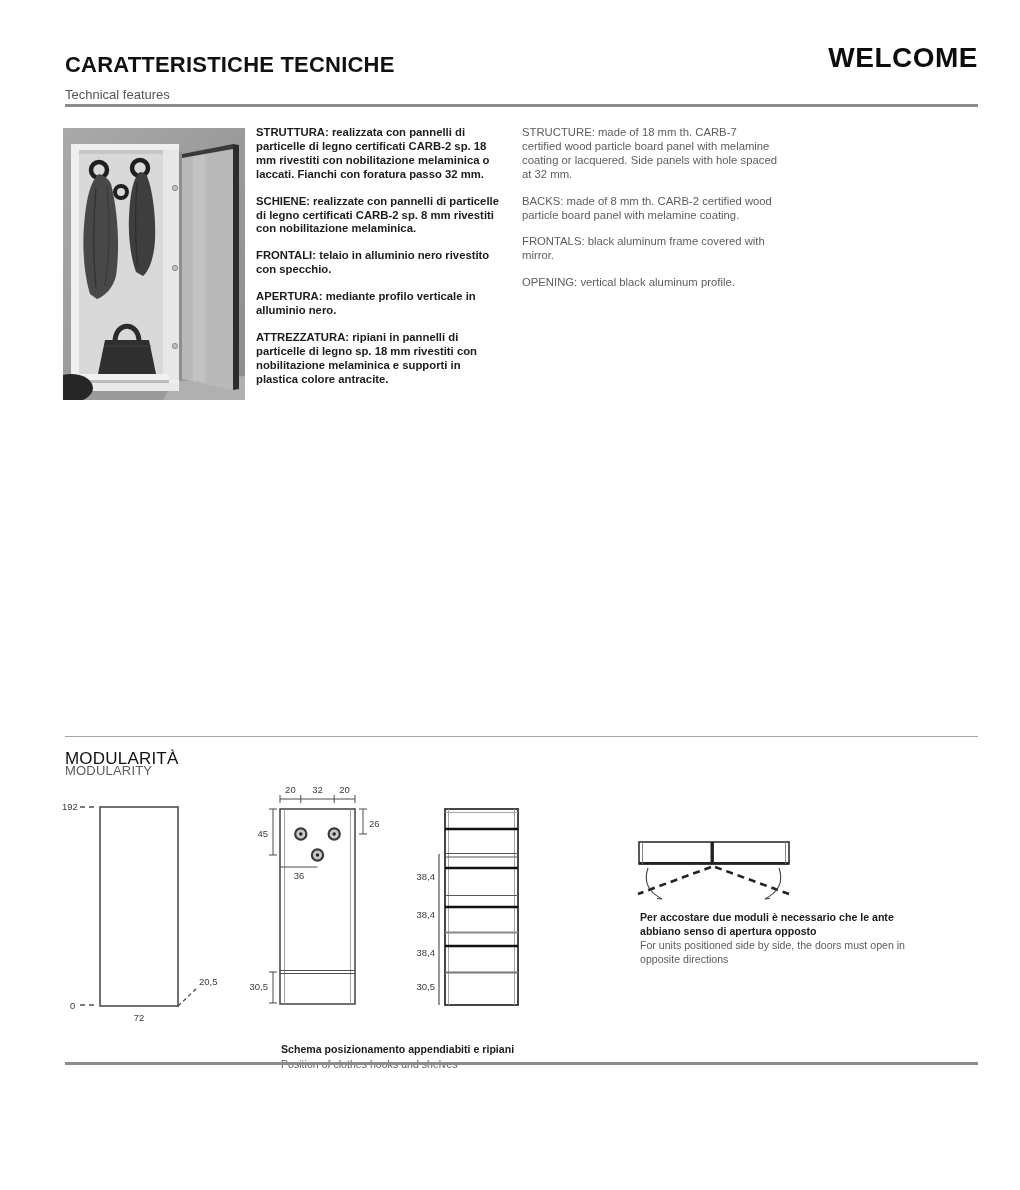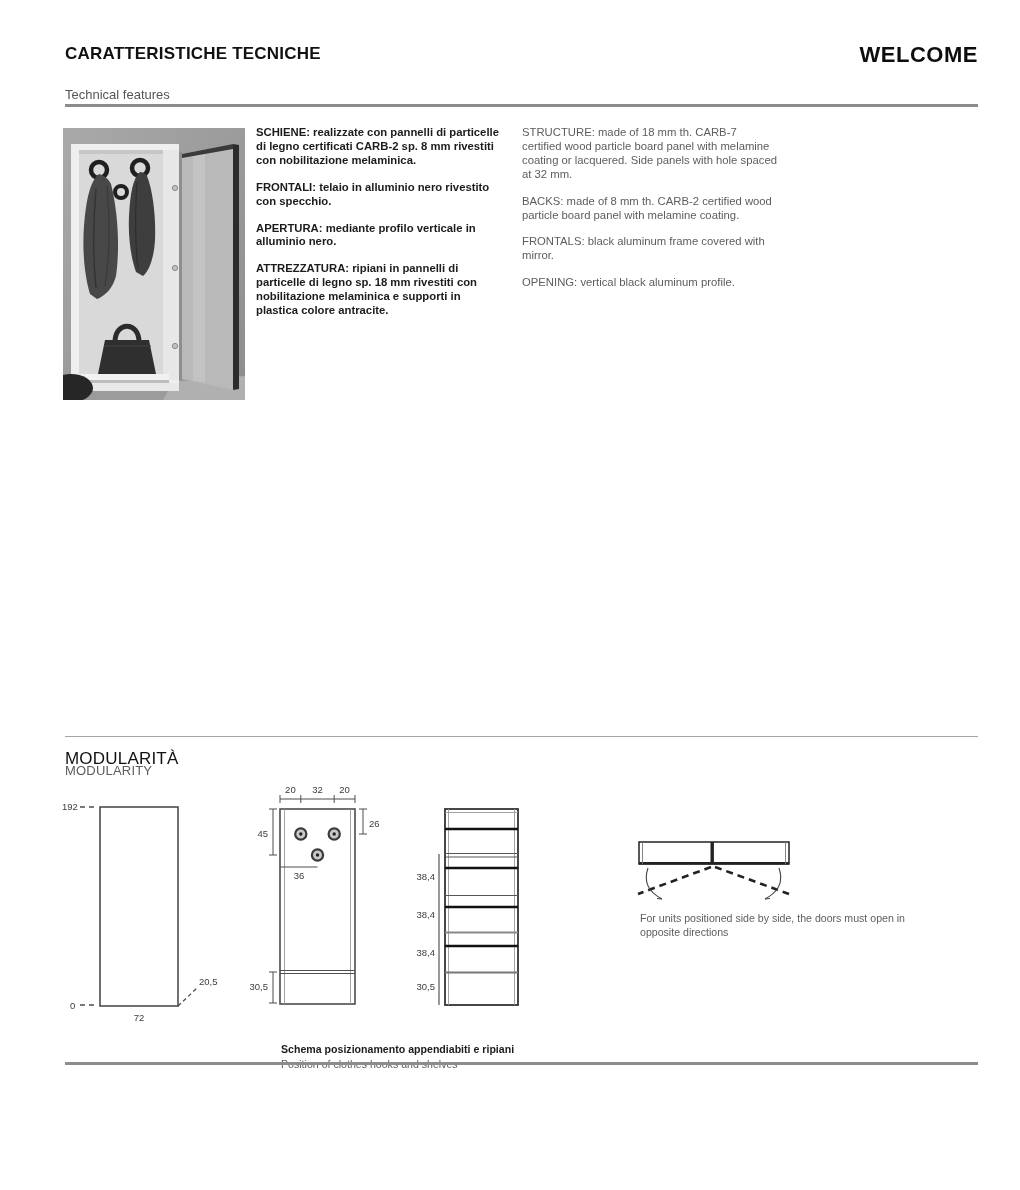--- a/index.html
+++ b/index.html
@@ -1,22 +1,22 @@
 <!DOCTYPE html>
 <html><head>
 <meta charset="utf-8">
 <style>
   html,body{margin:0;padding:0;background:#ffffff;}
   body{width:1020px;height:1190px;position:relative;overflow:hidden;
        font-family:"Liberation Sans", sans-serif;color:#1a1a1a;}
   .abs{position:absolute;}
   .rule{position:absolute;background:#8c8c8c;}
-  .h-title{font-size:17px;font-weight:bold;letter-spacing:.2px;color:#111;}
+  .h-title{font-size:22px;font-weight:bold;letter-spacing:.2px;color:#111;margin-top:8px;}
   .h-sub{font-size:13px;color:#555;margin-top:22px;}
-  .brand{font-size:22px;font-weight:bold;letter-spacing:.5px;color:#0d0d0d;}
+  .brand{font-size:28px;font-weight:bold;letter-spacing:.5px;color:#0d0d0d;}
   .col{position:absolute;top:126px;}
   .col p{margin:0 0 13px 0;font-size:11.3px;line-height:13.9px;}
   .col-it{left:256px;width:248px;}
   .col-it p{font-weight:bold;color:#1c1c1c;}
   .col-en{left:522px;width:256px;}
   .col-en p{color:#5d5d5d;}
   .mod-title{font-size:17px;font-weight:normal;color:#111;letter-spacing:.2px;}
   .mod-sub{font-size:13px;color:#5d5d5d;letter-spacing:.2px;}
   .cap-b{font-size:10.6px;font-weight:bold;color:#1c1c1c;line-height:13.5px;margin:0;}
   .cap-g{font-size:10.6px;color:#5d5d5d;line-height:13.5px;margin:1px 0 0 0;}
@@ -77,20 +77,21 @@
     <polygon points="116,24 119,24 119,252 116,252" fill="#8e8e8e"></polygon>
     <polygon points="119,26 170,16 170,262 119,251" fill="#b9b9b9"></polygon>
     <polygon points="130,24 142,22 142,254 130,253" fill="#c3c3c3"></polygon>
     <polygon points="119,26 170,16 170,21 119,30" fill="#3a3a3a"></polygon>
     <polygon points="170,16 176,17 176,261 170,262" fill="#2c2c2c"></polygon>
   </g>
   <ellipse cx="8" cy="260" rx="22" ry="14" fill="#262626"></ellipse>
 </svg>
 
 <div class="col col-it">
+  <p>STRUTTURA: realizzata con pannelli di particelle di legno certificati CARB-2 sp. 18 mm rivestiti con nobilitazione melaminica o laccati. Fianchi con foratura passo 32 mm.</p>
   <p>SCHIENE: realizzate con pannelli di particelle di legno certificati CARB-2 sp. 8 mm rivestiti con nobilitazione melaminica.</p>
   <p>FRONTALI: telaio in alluminio nero rivestito con specchio.</p>
   <p>APERTURA: mediante profilo verticale in alluminio nero.</p>
   <p>ATTREZZATURA: ripiani in pannelli di particelle di legno sp. 18 mm rivestiti con nobilitazione melaminica e supporti in plastica colore antracite.</p>
 </div>
 <div class="col col-en">
   <p>STRUCTURE: made of 18 mm th. CARB-7 certified wood particle board panel with melamine coating or lacquered. Side panels with hole spaced at 32 mm.</p>
   <p>BACKS: made of 8 mm th. CARB-2 certified wood particle board panel with melamine coating.</p>
   <p>FRONTALS: black aluminum frame covered with mirror.</p>
   <p>OPENING: vertical black aluminum profile.</p>
@@ -200,16 +201,17 @@
     <path d="M151,33 Q158,53 137,64" fill="none" stroke="#444444" stroke-width="1.1"></path>
     <path d="M137,64 l 5,-0.5" stroke="#444444" stroke-width="1.1"></path>
   </g>
 </svg>
 
 <div class="abs" style="left:281px;top:1043px;width:260px;">
   <p class="cap-b">Schema posizionamento appendiabiti e ripiani</p>
   <p class="cap-g">Position of clothes hooks and shelves</p>
 </div>
 <div class="abs" style="left:640px;top:911px;width:295px;">
+  <p class="cap-b">Per accostare due moduli è necessario che le ante abbiano senso di apertura opposto</p>
   <p class="cap-g">For units positioned side by side, the doors must open in opposite directions</p>
 </div>
 
 <div class="rule" style="left:65px;top:1062px;width:913px;height:3px;"></div>
 
 </body></html>

